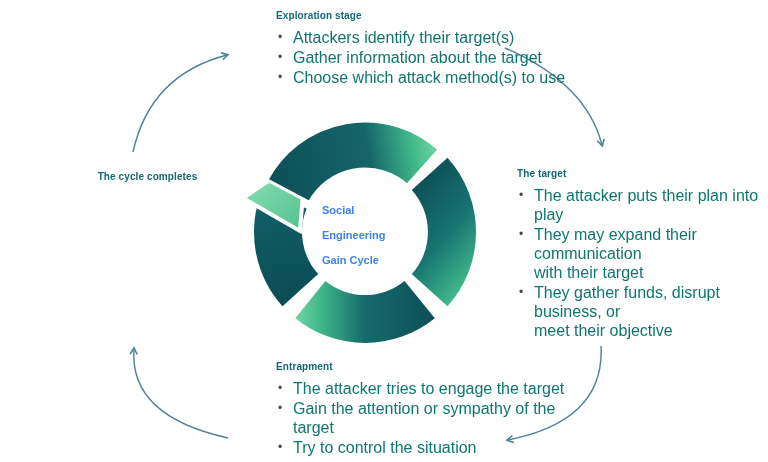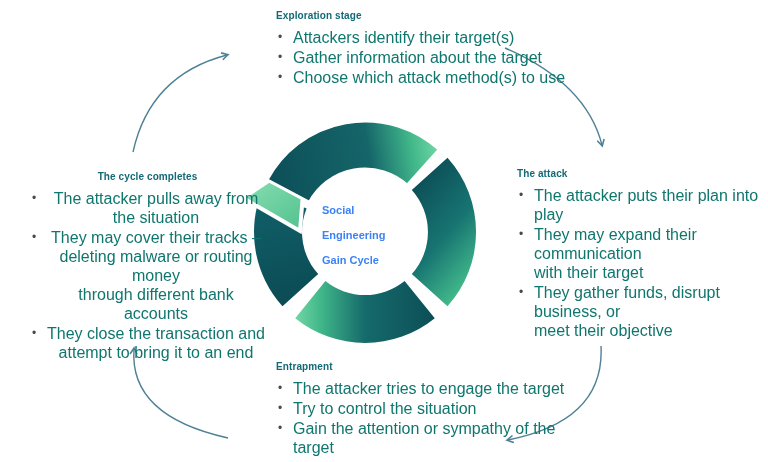--- a/index.html
+++ b/index.html
@@ -127,45 +127,36 @@
   <section class="stage stage--exploration">
     <h2 class="stage-title">Exploration stage</h2>
     <ul class="stage-bullets">
       <li>Attackers identify their target(s)</li>
       <li>Gather information about the target</li>
       <li>Choose which attack method(s) to use</li>
     </ul>
   </section>
 
   <section class="stage stage--attack">
-    <h2 class="stage-title">The attack</h2>
+    <h2 class="stage-title">The target</h2>
     <ul class="stage-bullets">
       <li>The attacker puts their plan into play</li>
       <li>They may expand their communication
 with their target</li>
       <li>They gather funds, disrupt business, or
 meet their objective</li>
     </ul>
   </section>
 
   <section class="stage stage--cycle">
     <h2 class="stage-title">The cycle completes</h2>
-    <ul class="stage-bullets">
-      <li>The attacker pulls away from
-the situation</li>
-      <li>They may cover their tracks –
-deleting malware or routing money
-through different bank accounts</li>
-      <li>They close the transaction and
-attempt to bring it to an end</li>
-    </ul>
   </section>
 
   <section class="stage stage--entrapment">
     <h2 class="stage-title">Entrapment</h2>
     <ul class="stage-bullets">
       <li>The attacker tries to engage the target</li>
+      <li>Gain the attention or sympathy of the target</li>
       <li>Try to control the situation</li>
-      <li>Gain the attention or sympathy of the target</li>
     </ul>
   </section>
 
 </div>
 
 </body></html>

